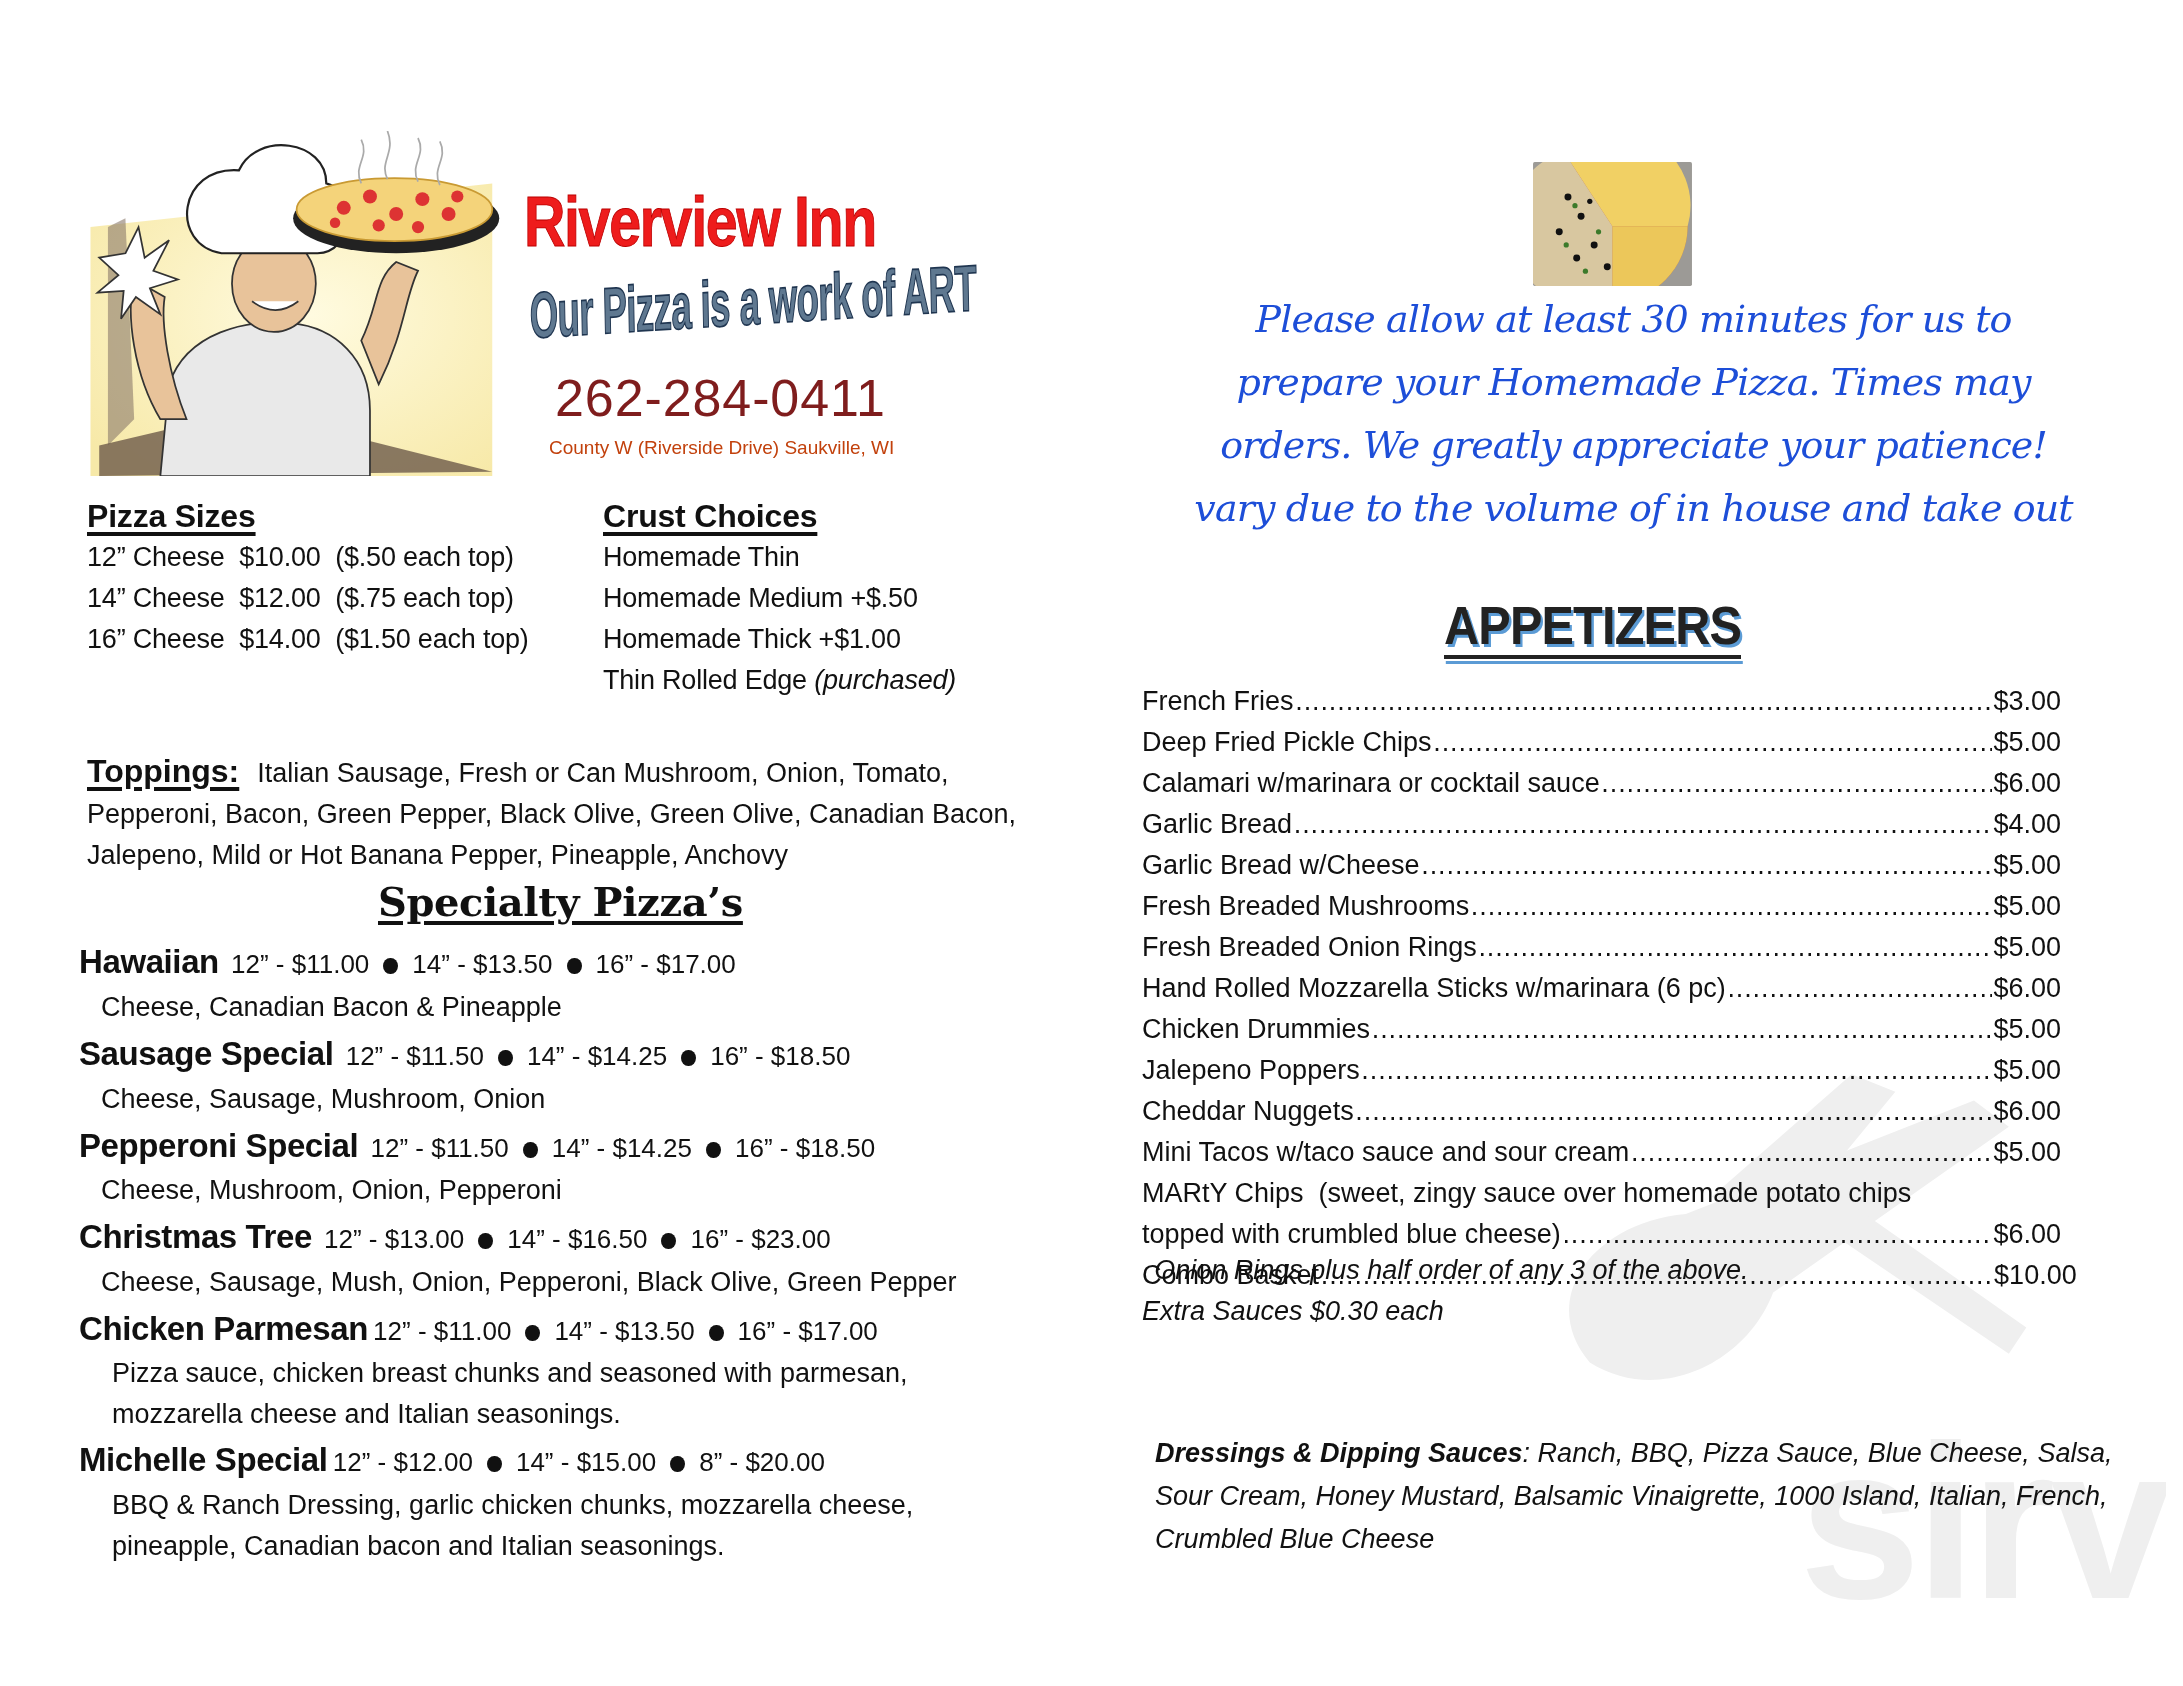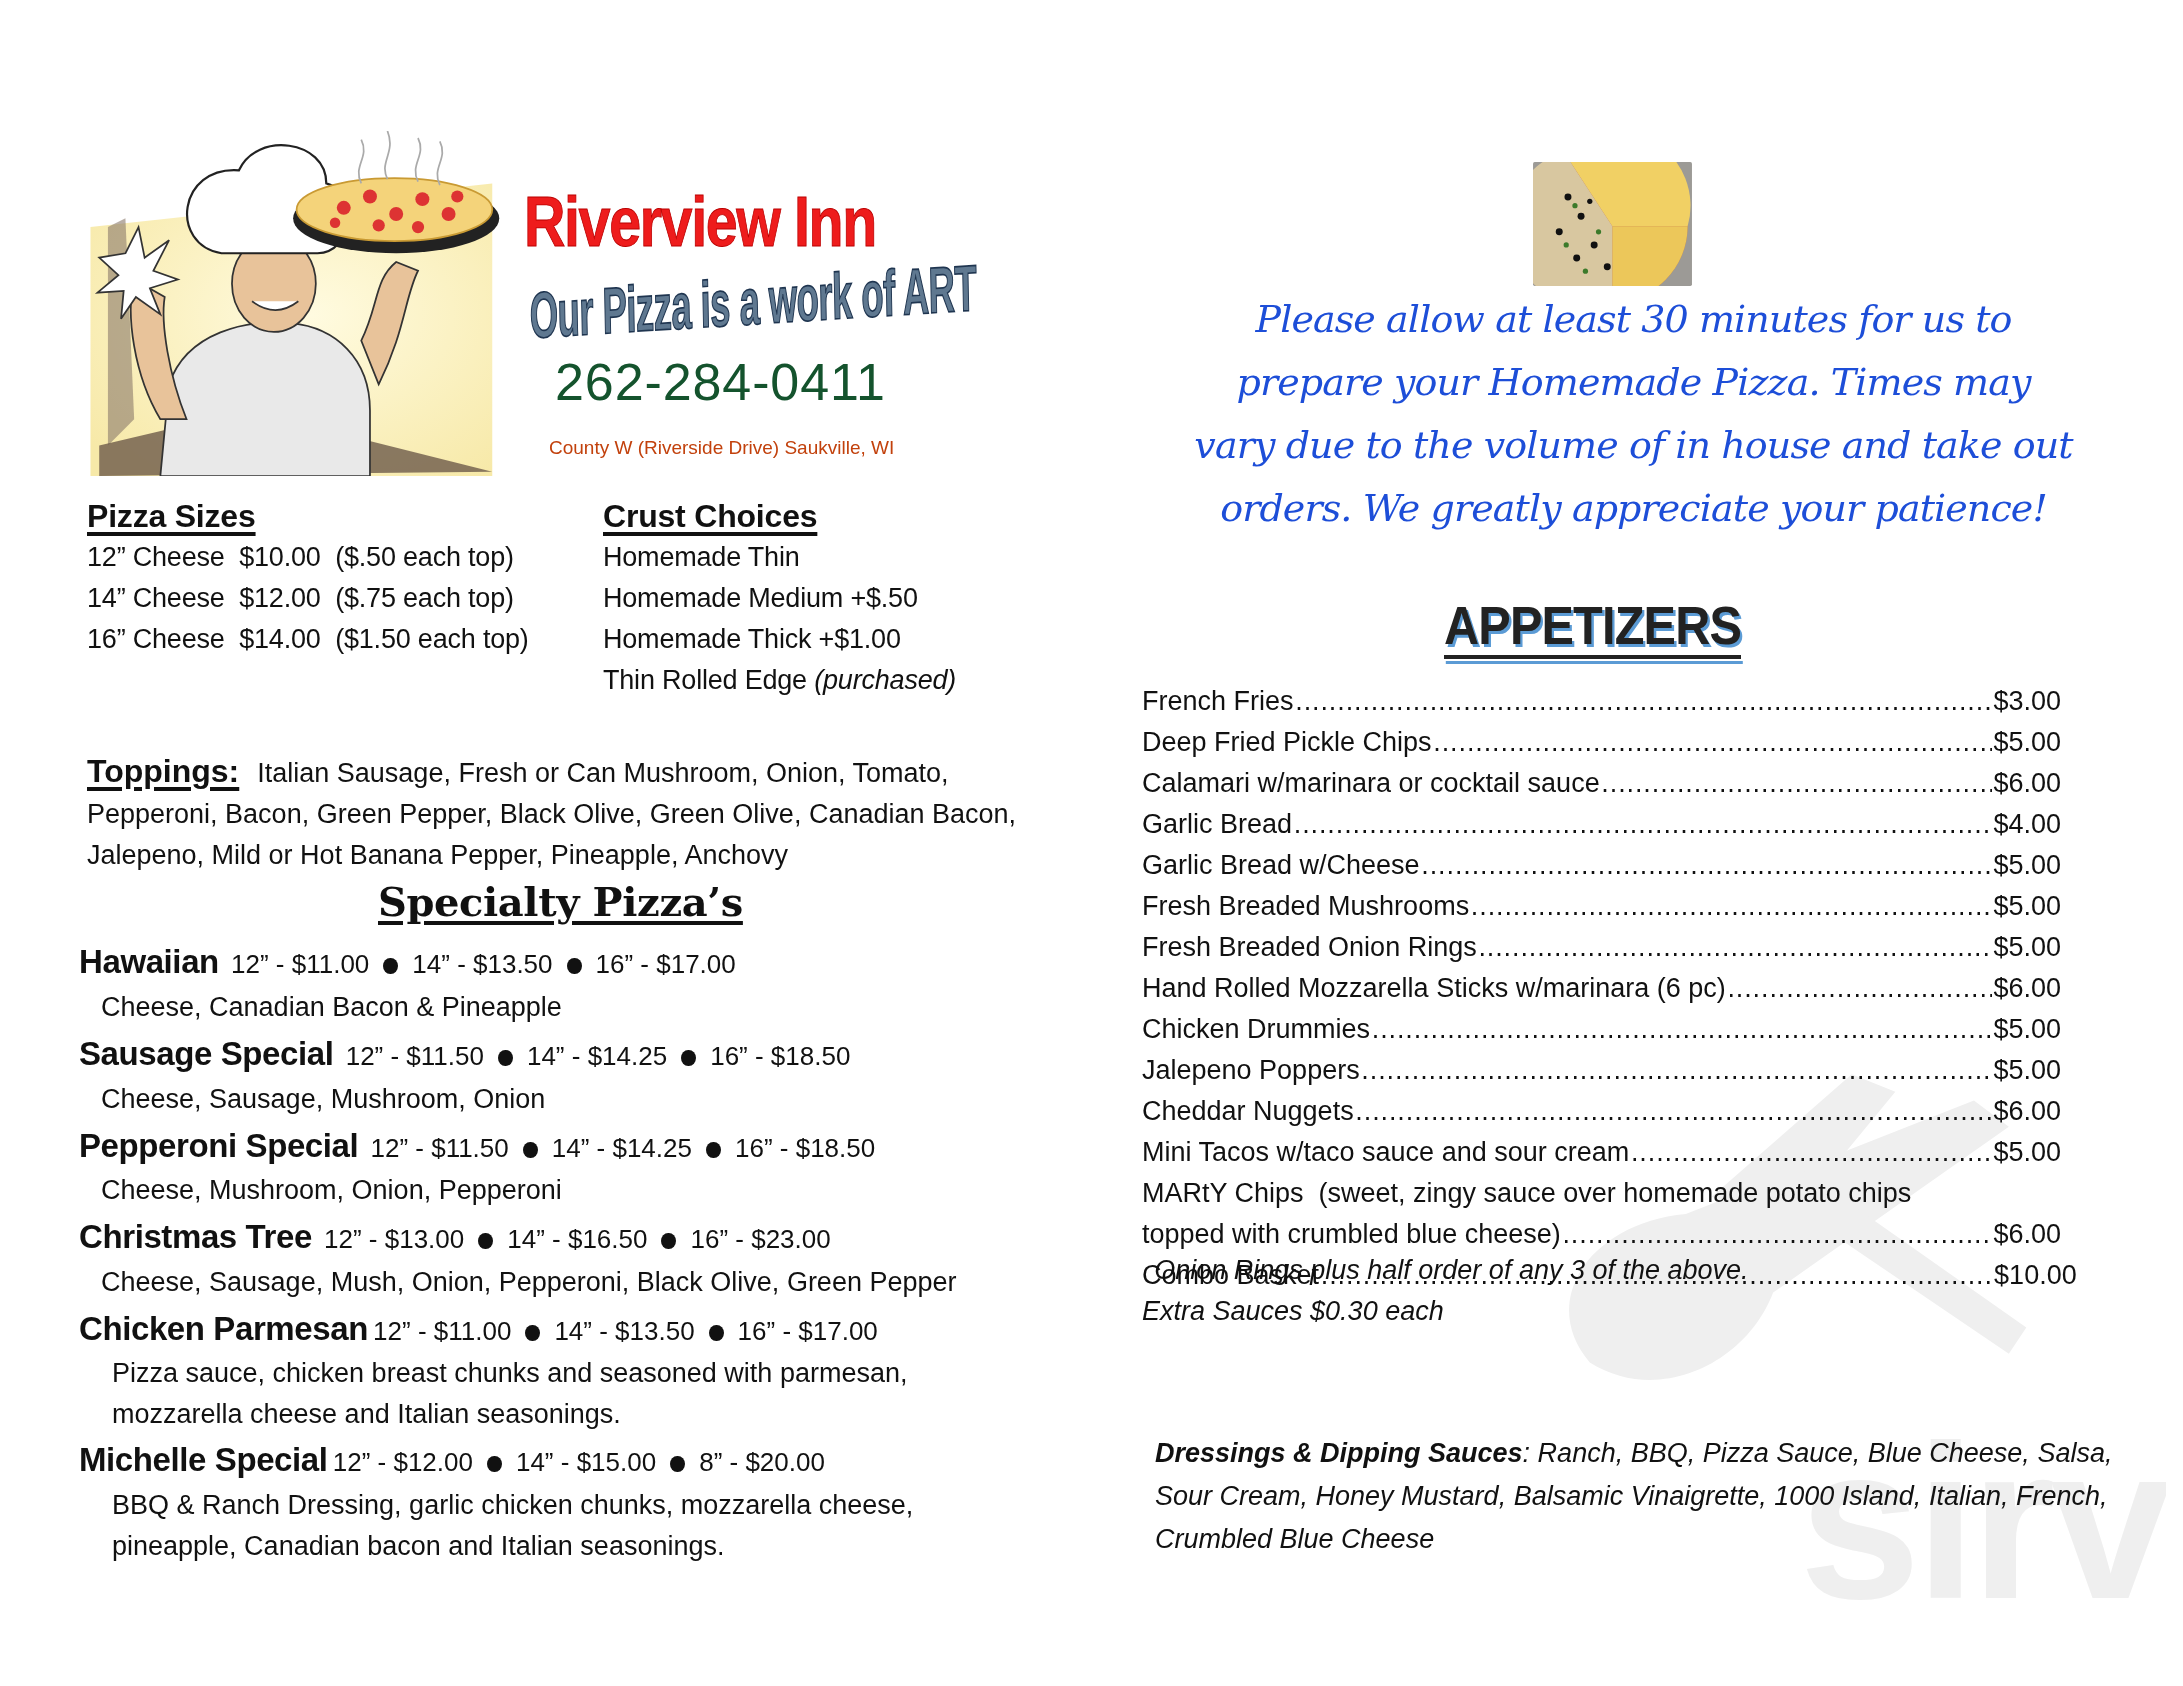--- a/index.html
+++ b/index.html
@@ -8,21 +8,21 @@
   .abs { position:absolute; }
   .txt { font-family:"Liberation Sans Narrow","Liberation Sans", sans-serif; font-size:27px; line-height:41px; white-space:nowrap; letter-spacing:-0.2px; }
   .hd { font-weight:bold; text-decoration:underline; text-decoration-thickness:3.5px; text-underline-offset:5.2px; font-size:32px; }
 
   
   #chef { left:73px; top:131px; width:428px; height:345px; }
   #brand-title { left:524px; top:182px; font-size:70px; font-weight:bold; color:#ee1c1c; letter-spacing:-1.7px; white-space:nowrap;
     transform:scaleX(0.82); transform-origin:left top; -webkit-text-stroke:0.9px #b00; }
   #brand-tagline { left:529px; top:278px; font-size:65px; font-weight:bold; color:#5f7890; white-space:nowrap;
     transform:scaleX(0.56) rotate(-2deg); transform-origin:left top; -webkit-text-stroke:1.7px #1f3550; letter-spacing:-0.9px;}
-  #brand-phone { left:555px; top:352px; font-size:52px; color:#14532d; white-space:nowrap; letter-spacing:0.9px;}
+  #brand-phone { left:555px; top:368px; font-size:52px; color:#7f1d1d; white-space:nowrap; letter-spacing:0.9px;}
   #brand-address { left:549px; top:437px; font-size:19px; color:#c2410c; white-space:nowrap; }
 
   
   #sizes { left:87px; top:496px; }
   #crust { left:603px; top:496px; }
   .list-col > div { height:41px; }
 
   #toppings { left:87px; top:751px; width:978px; font-size:27px; line-height:41px; }
   #toppings .hd { font-size:32px; margin-right:10.5px; }
 
@@ -193,22 +193,22 @@
     <circle cx="48" cy="50" r="3"></circle>
       <circle cx="38" cy="95" r="3"></circle>
       <circle cx="75" cy="80" r="3"></circle>
       <circle cx="60" cy="125" r="3"></circle>
   </g>
 </svg>
 
 <div id="notice" class="abs">
   <div>Please allow at least 30 minutes for us to</div>
   <div>prepare your Homemade Pizza.  Times may</div>
+  <div>orders.  We greatly appreciate your patience!</div>
   <div>vary due to the volume of in house and take out</div>
-  <div>orders.  We greatly appreciate your patience!</div>
 </div>
 
 <div id="appetizers-title" class="abs">
   <span>APPETIZERS</span>
   <div class="ul2"></div><div class="ul1"></div>
 </div>
 
 <div id="app-list" class="abs">
   <div class="app-row">
       <span>French Fries</span>

